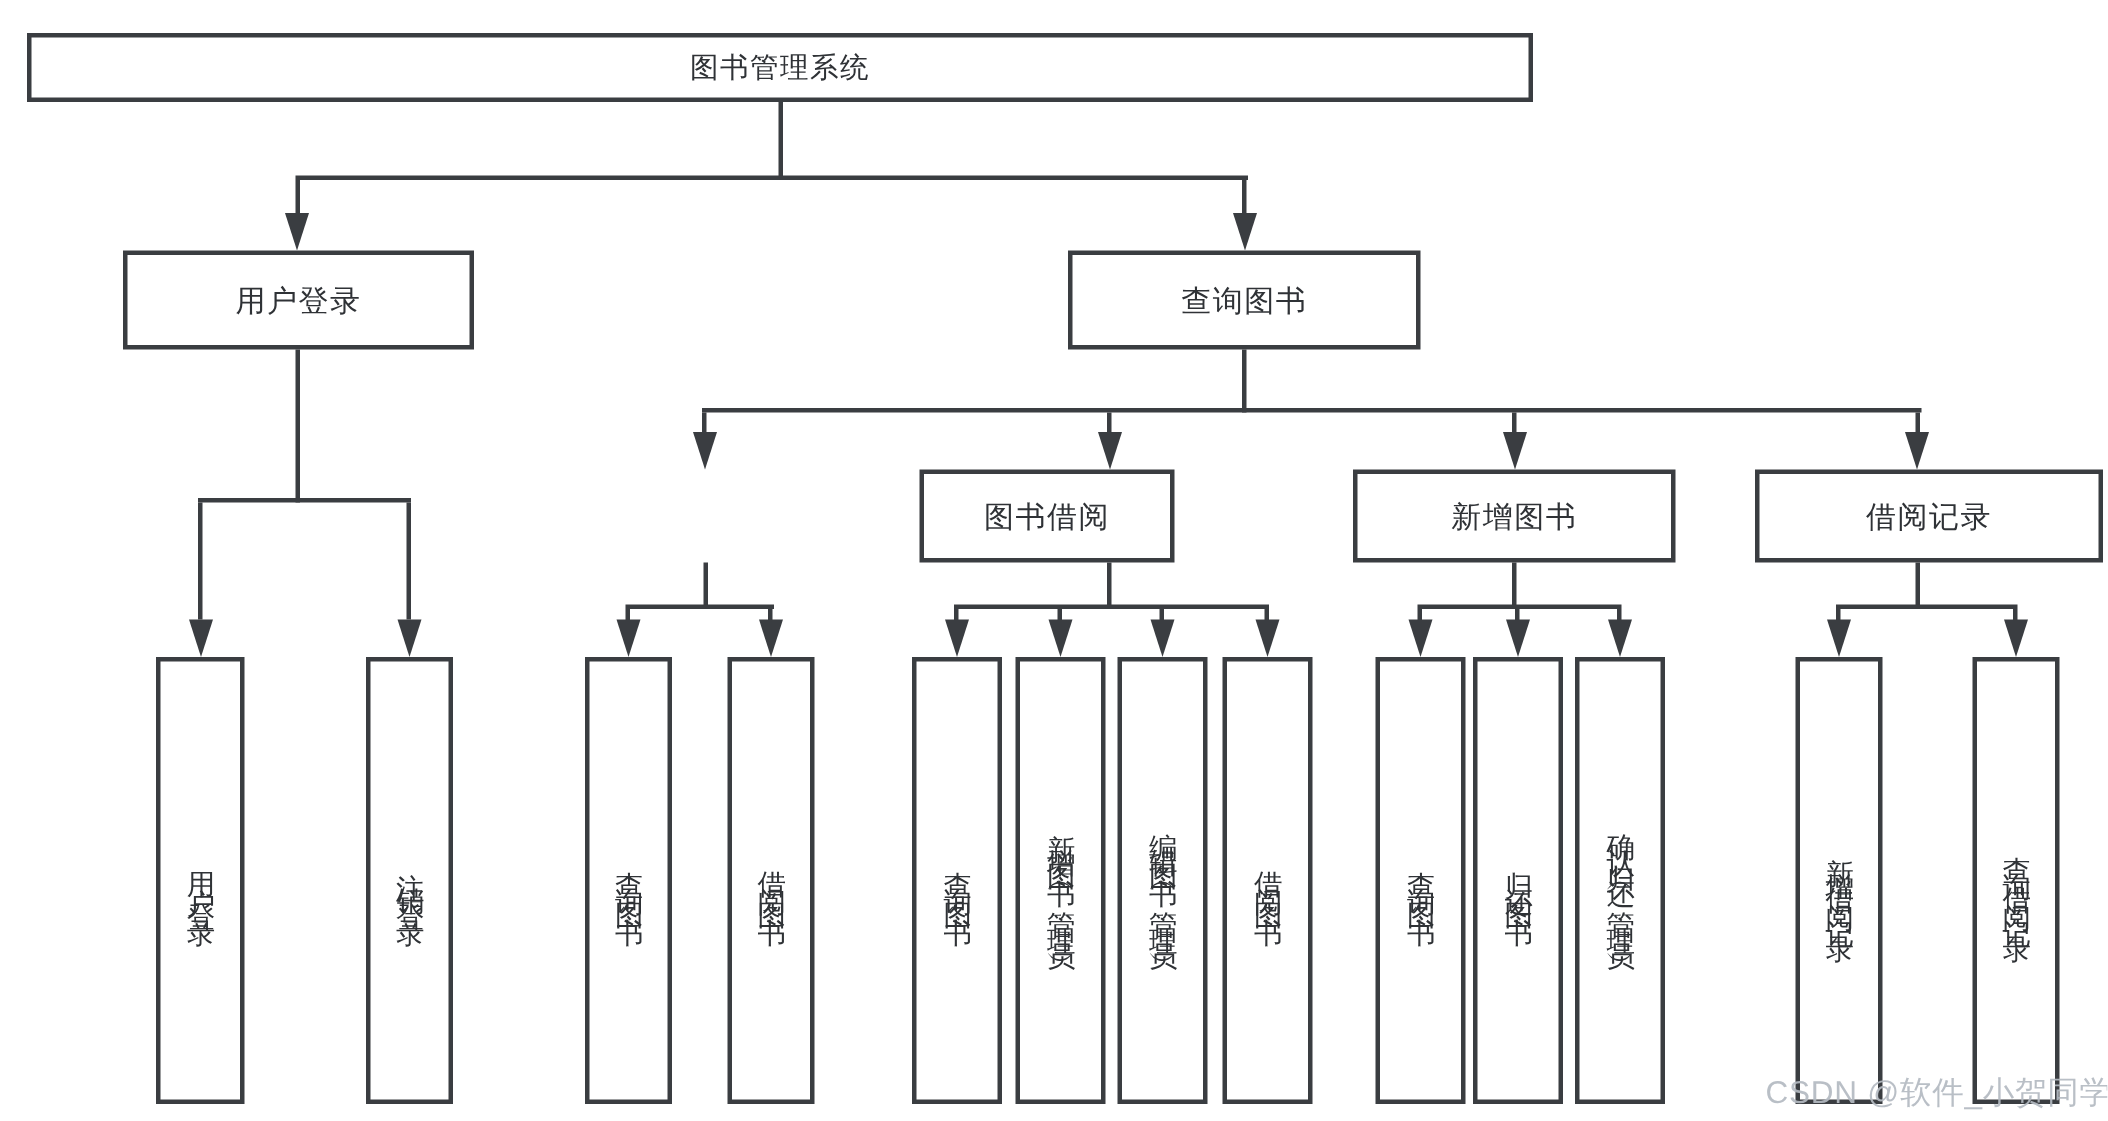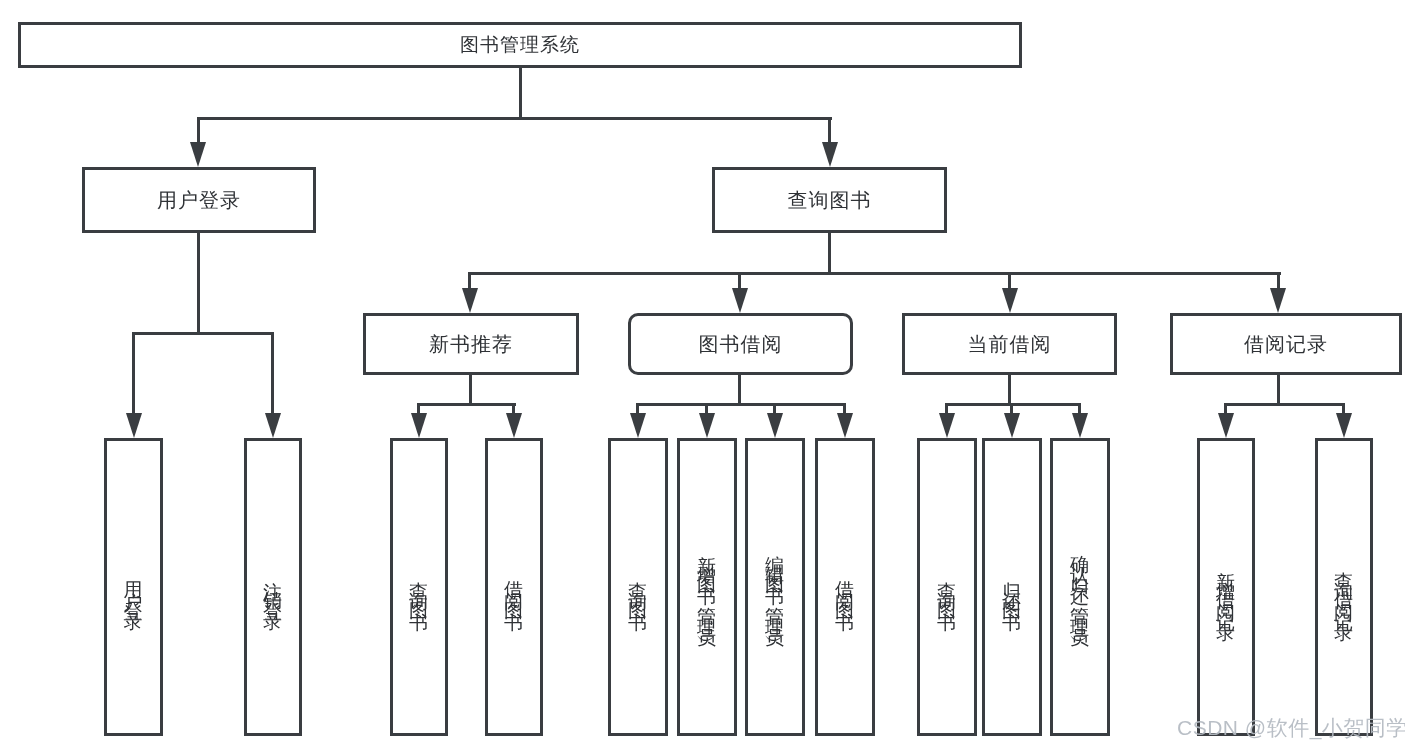--- a/index.html
+++ b/index.html
@@ -97,28 +97,25 @@
   <div class="line" style="left:468px;top:272px;width:813px;height:3px;"></div>
   <div class="line" style="left:468px;top:275px;width:3px;height:14px;"></div>
   <div class="arrow" style="left:462px;top:288px;"></div>
   <div class="line" style="left:738px;top:275px;width:3px;height:14px;"></div>
   <div class="arrow" style="left:732px;top:288px;"></div>
   <div class="line" style="left:1008px;top:275px;width:3px;height:14px;"></div>
   <div class="arrow" style="left:1002px;top:288px;"></div>
   <div class="line" style="left:1277px;top:275px;width:3px;height:14px;"></div>
   <div class="arrow" style="left:1270px;top:288px;"></div>
 
-  <div class="box h" style="left:363px;top:313px;width:216px;height:62px;">
-    <span class="lbl">新书推荐</span>
-  </div>
-  <div class="box h" style="left:628px;top:313px;width:225px;height:62px;border-radius:10px;">
+  <div class="box h" style="left:613px;top:313px;width:170px;height:62px;">
     <span class="lbl">图书借阅</span>
   </div>
   <div class="box h" style="left:902px;top:313px;width:215px;height:62px;">
-    <span class="lbl">当前借阅</span>
+    <span class="lbl">新增图书</span>
   </div>
   <div class="box h" style="left:1170px;top:313px;width:232px;height:62px;">
     <span class="lbl">借阅记录</span>
   </div>
 
   <div class="line" style="left:469px;top:375px;width:3px;height:31px;"></div>
   <div class="line" style="left:417px;top:403px;width:99px;height:3px;"></div>
   <div class="line" style="left:417px;top:406px;width:3px;height:8px;"></div>
   <div class="arrow" style="left:411px;top:413px;"></div>
   <div class="line" style="left:512px;top:406px;width:3px;height:8px;"></div>

